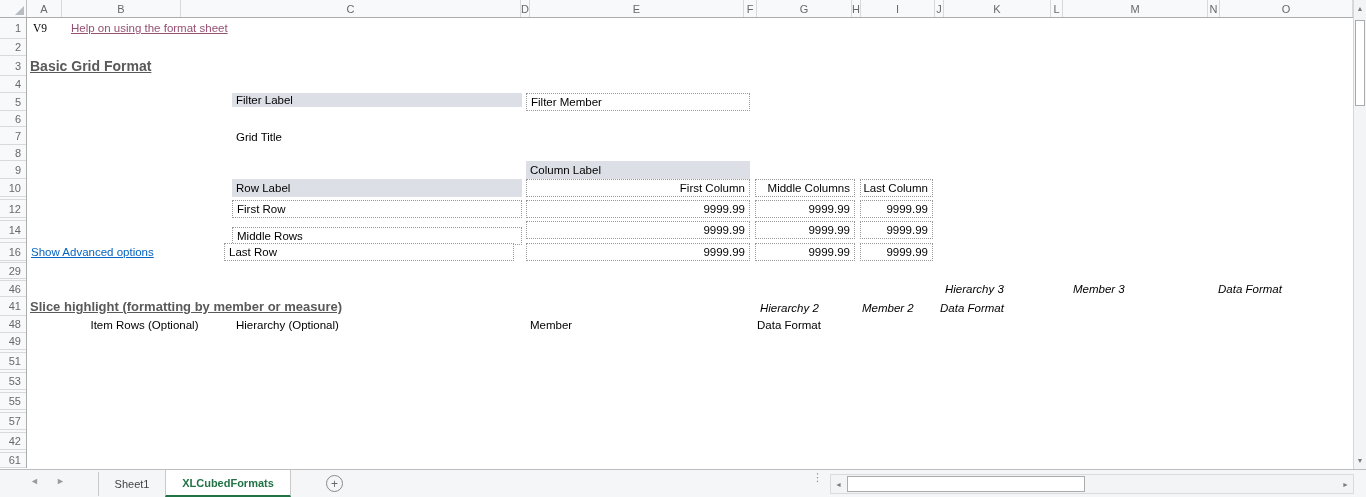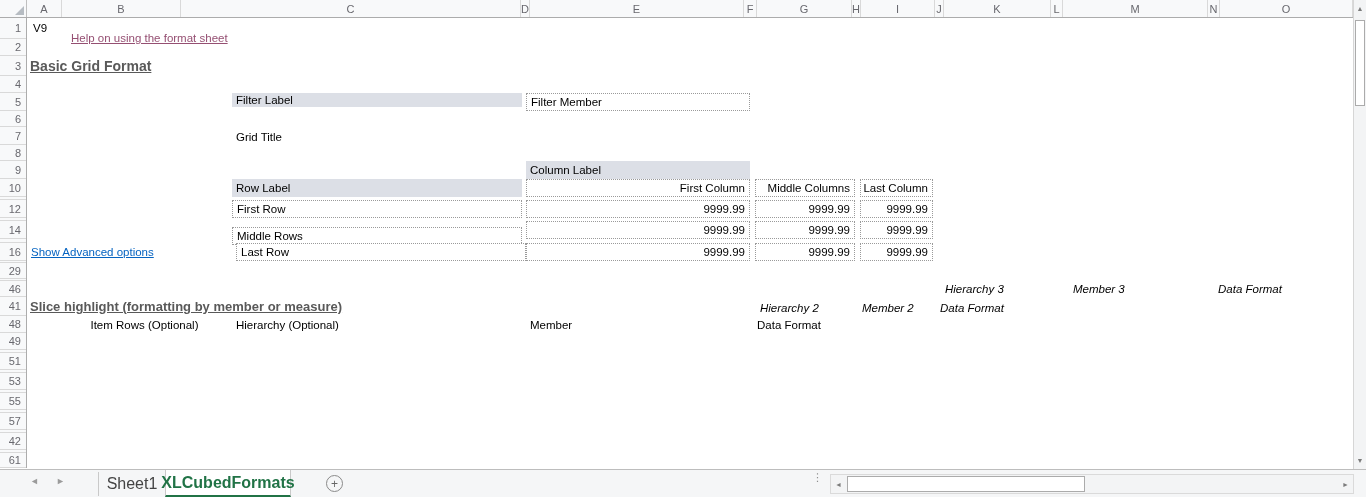--- a/index.html
+++ b/index.html
@@ -45,21 +45,21 @@
     align-items:center; justify-content:center; font-size:7px; color:#7B7B7B; cursor:pointer; }
   .vs-thumb { position:absolute; left:1px; top:20px; width:10px; height:86px;
     background:#fff; border:1px solid #ABABAB; cursor:pointer; }
 
   
   .bottombar { position:absolute; left:0; bottom:0; width:1366px; height:28px;
     background:#F5F6F7; border-top:1px solid #BDBDBD; z-index:7; }
   .nav-arrow { position:absolute; top:6px; font-size:9px; color:#9B9B9B; cursor:pointer; }
   .tab-sep { position:absolute; top:2px; height:24px; width:1px; background:#C9C9C9; }
   .tab { position:absolute; top:0; height:27px; display:flex; align-items:center;
-    justify-content:center; font-size:16px; color:#444; cursor:pointer; padding:0 12px; }
+    justify-content:center; font-size:11px; color:#444; cursor:pointer; padding:0 12px; }
   .tab.active { background:#fff; color:#217346; font-weight:bold;
     border-left:1px solid #C9C9C9; border-right:1px solid #C9C9C9;
     border-bottom:2px solid #217346; }
   .addsheet { position:absolute; top:5px; width:17px; height:17px; border:1px solid #8A8A8A;
     border-radius:50%; display:flex; align-items:center; justify-content:center;
     font-size:12px; color:#666; cursor:pointer; }
   .dots { position:absolute; top:4px; font-size:11px; color:#8F8F8F; letter-spacing:0;
     line-height:6px; cursor:pointer; }
   .hscroll { position:absolute; top:4px; height:20px; background:#F3F4F5;
     border:1px solid #DADADA; }
@@ -67,40 +67,40 @@
     align-items:center; justify-content:center; font-size:7px; color:#7B7B7B; cursor:pointer; }
   .hs-thumb { position:absolute; top:1px; left:16px; width:238px; height:16px;
     background:#fff; border:1px solid #ABABAB; cursor:pointer; }
 </style>
 </head>
 <body>
 
 <div class="screen">
 
   <div class="sheet" id="sheet">
-      <div class="cell plain left" style="left: 29px; top: 19px; width: 30px; height: 18px;">V9</div>
-      <div class="cell vlink left" style="left: 67px; top: 19px; width: 200px; height: 18px; margin-top: 10px;">Help on using the format sheet</div>
+      <div class="cell plain left" style="left: 29px; top: 19px; width: 30px; height: 18px; font-family: Liberation Serif, serif;">V9</div>
+      <div class="cell vlink left" style="left: 67px; top: 19px; width: 200px; height: 18px;">Help on using the format sheet</div>
       <div class="cell title left" style="left: 26px; top: 56px; width: 260px; height: 20px; text-align: center;">Basic Grid Format</div>
       <div class="cell gray left" style="left: 232px; top: 93px; width: 290px; height: 14px;">Filter Label</div>
       <div class="cell dotted left" style="left: 526px; top: 93px; width: 224px; height: 18px;">Filter Member</div>
       <div class="cell plain left" style="left: 232px; top: 128px; width: 150px; height: 17px;">Grid Title</div>
       <div class="cell gray left" style="left: 526px; top: 161px; width: 224px; height: 18px;">Column Label</div>
       <div class="cell dotted right" style="left: 526px; top: 179px; width: 224px; height: 18px;">First Column</div>
       <div class="cell gray left" style="left: 232px; top: 179px; width: 290px; height: 18px;">Row Label</div>
       <div class="cell dotted right" style="left: 755px; top: 179px; width: 100px; height: 18px;">Middle Columns</div>
       <div class="cell dotted right" style="left: 860px; top: 179px; width: 73px; height: 18px;">Last Column</div>
       <div class="cell dotted left" style="left: 232px; top: 200px; width: 290px; height: 18px;">First Row</div>
       <div class="cell dotted right" style="left: 526px; top: 200px; width: 224px; height: 18px;">9999.99</div>
       <div class="cell dotted right" style="left: 755px; top: 200px; width: 100px; height: 18px;">9999.99</div>
       <div class="cell dotted right" style="left: 860px; top: 200px; width: 73px; height: 18px;">9999.99</div>
       <div class="cell dotted left" style="left: 232px; top: 221px; width: 290px; height: 18px; margin-top: 6px;">Middle Rows</div>
       <div class="cell dotted right" style="left: 526px; top: 221px; width: 224px; height: 18px;">9999.99</div>
       <div class="cell dotted right" style="left: 755px; top: 221px; width: 100px; height: 18px;">9999.99</div>
       <div class="cell dotted right" style="left: 860px; top: 221px; width: 73px; height: 18px;">9999.99</div>
-      <div class="cell dotted left" style="left: 236px; top: 243px; width: 290px; height: 18px;">Last Row</div>
+      <div class="cell dotted left" style="left: 224px; top: 243px; width: 290px; height: 18px;">Last Row</div>
       <div class="cell dotted right" style="left: 526px; top: 243px; width: 224px; height: 18px;">9999.99</div>
       <div class="cell dotted right" style="left: 755px; top: 243px; width: 100px; height: 18px;">9999.99</div>
       <div class="cell dotted right" style="left: 860px; top: 243px; width: 73px; height: 18px;">9999.99</div>
       <div class="cell link left" style="left: 27px; top: 243px; width: 145px; height: 17px;">Show Advanced options</div>
       <div class="cell italic left" style="left: 941px; top: 281px; width: 80px; height: 15px;">Hierarchy 3</div>
       <div class="cell italic left" style="left: 1069px; top: 281px; width: 75px; height: 15px;">Member 3</div>
       <div class="cell italic left" style="left: 1214px; top: 281px; width: 85px; height: 15px;">Data Format</div>
       <div class="cell title2 left" style="left: 26px; top: 297px; width: 470px; height: 19px;">Slice highlight (formatting by member or measure)</div>
       <div class="cell italic left" style="left: 756px; top: 300px; width: 80px; height: 15px;">Hierarchy 2</div>
       <div class="cell italic left" style="left: 858px; top: 300px; width: 75px; height: 15px;">Member 2</div>

